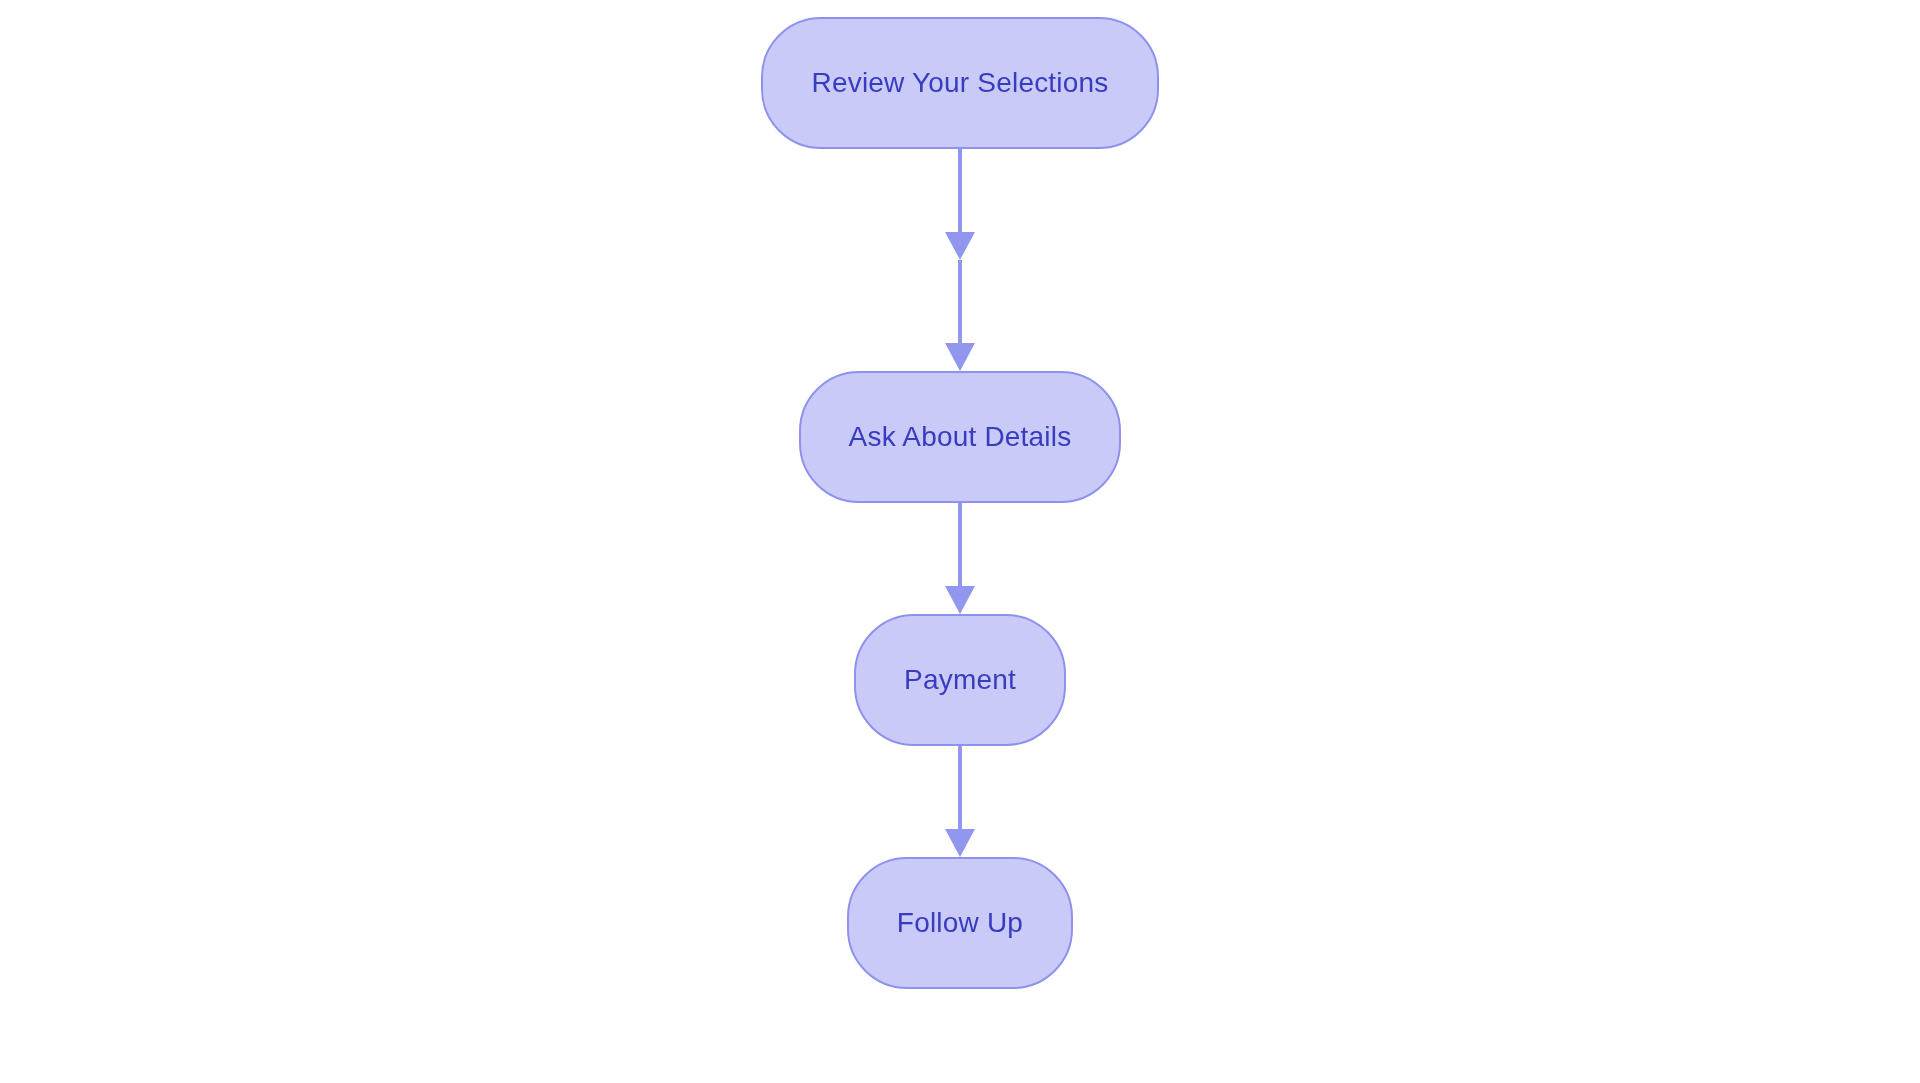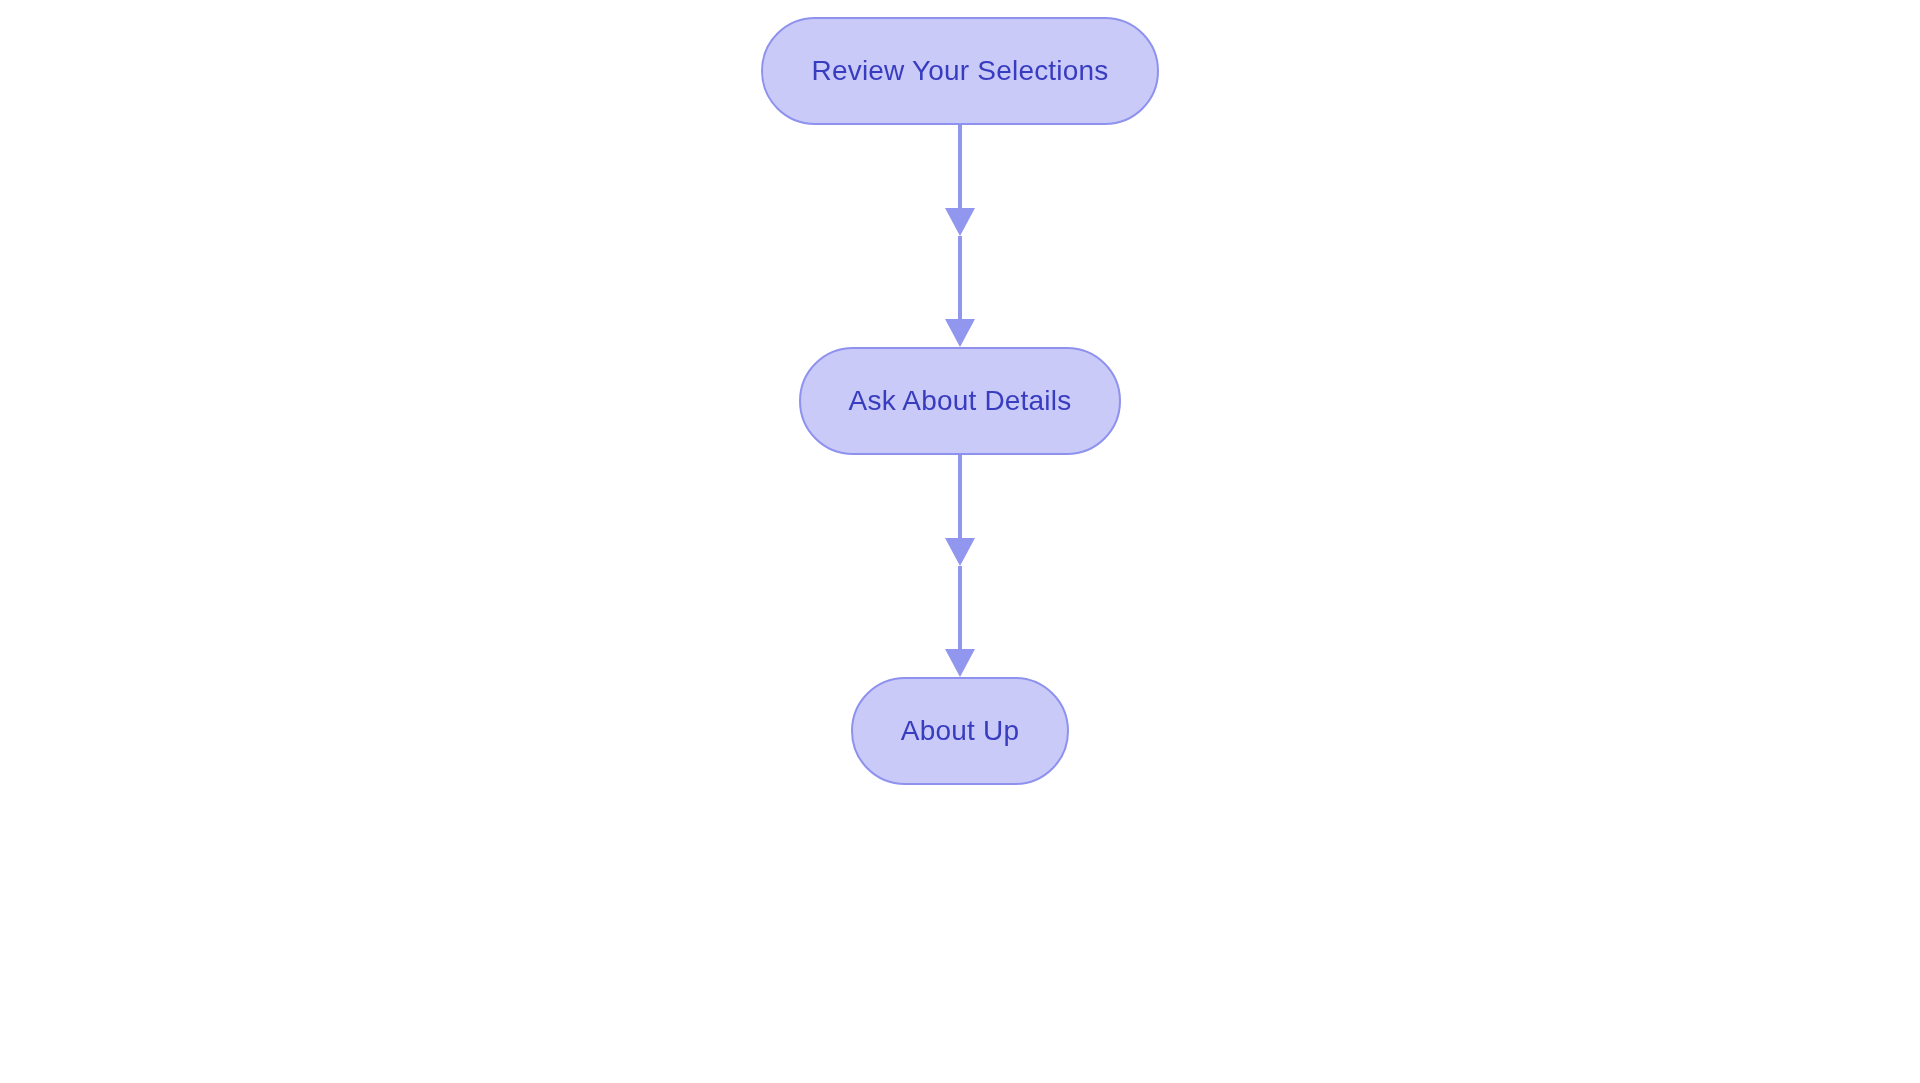--- a/index.html
+++ b/index.html
@@ -21,21 +21,21 @@
     width: 1920px;
     height: 1083px;
     background: var(--background);
     display: flex;
     flex-direction: column;
     align-items: center;
     padding-top: 17px;
     overflow: hidden;
   }
   .node {
-    height: 108px;
+    height: 132px;
     min-width: 212px;
     padding: 0 48px;
     border-radius: 60px;
     background: var(--node-fill);
     border: 2px solid var(--node-border);
     display: flex;
     align-items: center;
     justify-content: center;
     flex: 0 0 auto;
   }
@@ -88,23 +88,26 @@
 
   <div class="node">
     <span class="node-label">Ask About Details</span>
   </div>
 
   <div class="arrow">
     <div class="arrow-line"></div>
     <div class="arrow-head"></div>
   </div>
 
+  <div class="node">
+    <span class="node-label">Payment</span>
+  </div>
 
   <div class="arrow">
     <div class="arrow-line"></div>
     <div class="arrow-head"></div>
   </div>
 
   <div class="node">
-    <span class="node-label">About Up</span>
+    <span class="node-label">Follow Up</span>
   </div>
 
 </div>
 
 </body></html>

